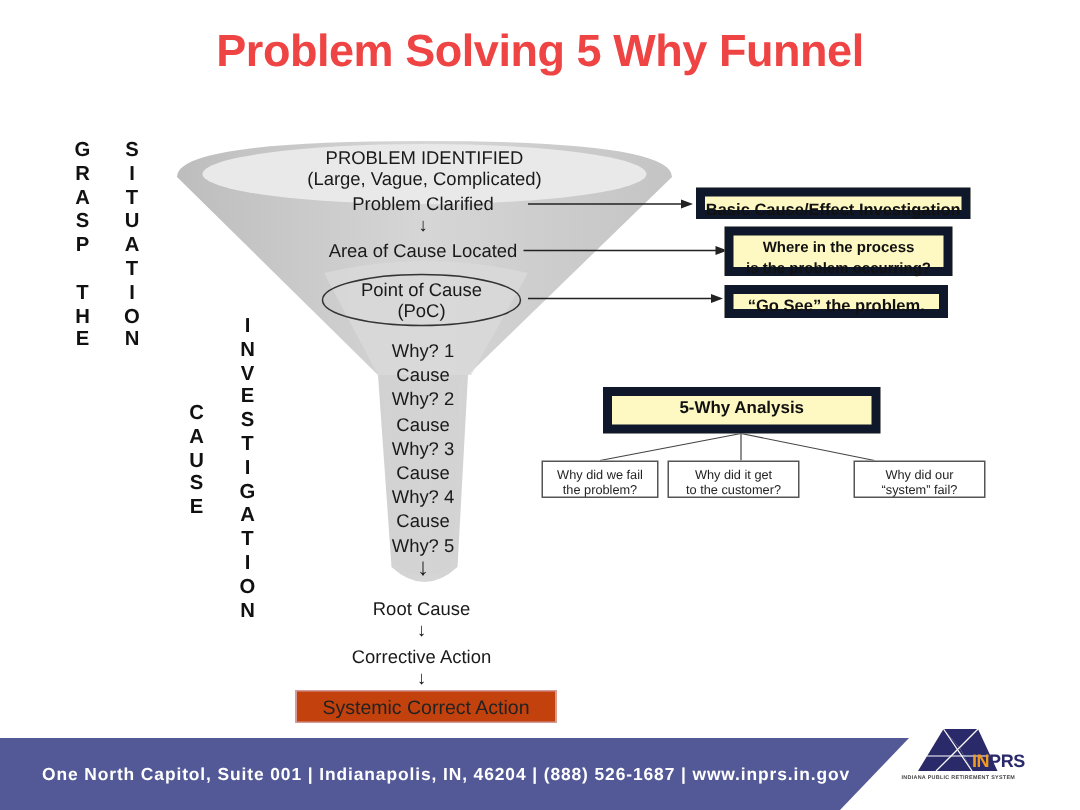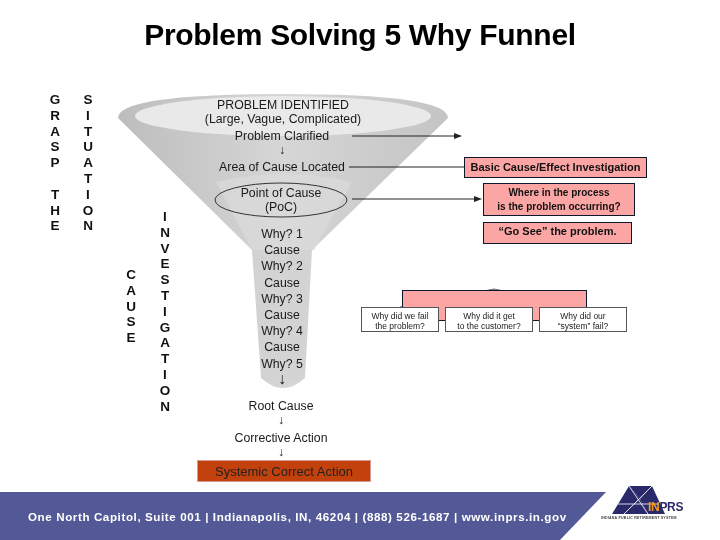--- a/index.html
+++ b/index.html
@@ -1,24 +1,24 @@
 <!DOCTYPE html>
 <html><head>
 <meta charset="utf-8">
 <style>
   html, body { margin:0; padding:0; }
   body { width:720px; height:540px; position:relative; background:#ffffff; overflow:hidden;
          font-family:"Liberation Sans", sans-serif; }
   .abs { position:absolute; }
   .title { left:0; top:18px; width:720px; text-align:center; font-size:30px; font-weight:bold;
-           color:#000000; letter-spacing:-0.3px; }
+           color:#ef4444; letter-spacing:-0.3px; }
   .vert { font-weight:bold; font-size:13.5px; color:#111; line-height:15.8px; text-align:center; width:14px; white-space:pre; }
   .funnel-svg { left:0; top:0; }
   .ftxt { text-align:center; color:#1a1a1a; font-size:12.3px; white-space:nowrap; transform:translateX(-50%); }
-  .box { border:1px solid #0f172a; background:#fca5a5; text-align:center; color:#111; font-weight:bold; box-sizing:border-box;margin-top:32px; }
+  .box { border:6px solid #0f172a; background:#fef9c3; text-align:center; color:#111; font-weight:bold; box-sizing:border-box; }
   .small-box { border:1px solid #555; background:#fff; text-align:center; color:#222; font-size:8.5px; line-height:10px; box-sizing:border-box; padding-top:3px; }
   .systemic { left:197px; top:460px; width:174px; height:22px; background:#c2410c; border:1px solid #d49a9a;
               color:#222; font-size:13px; text-align:center; line-height:22px; box-sizing:border-box; }
   .footer-text { left:28px; top:510px; color:#ffffff; font-size:11.6px; font-weight:bold; letter-spacing:0.6px; white-space:nowrap; }
   .logo-sub { left:601px; top:516px; font-size:3.6px; color:#444; letter-spacing:0.2px; white-space:nowrap; font-weight:bold; }
   .logo-txt { left:648px; top:500px; font-size:12px; font-weight:bold; letter-spacing:-0.3px; }
 </style>
 </head>
 <body>
 
@@ -131,30 +131,31 @@
 <div class="abs systemic">Systemic Correct Action</div>
 
 <div class="abs box" style="left:464px;top:125px;width:183px;height:21px;font-size:11px;line-height:19px;">Basic Cause/Effect Investigation</div>
 <div class="abs box" style="left:483px;top:151px;width:152px;height:33px;font-size:10px;line-height:14px;padding-top:2px;">
   <div>Where in the process</div>
   <div>is the problem occurring?</div>
 </div>
 <div class="abs box" style="left:483px;top:190px;width:149px;height:22px;font-size:11px;line-height:17px;">“Go See” the problem.</div>
 
 <div class="abs box" style="left:402px;top:258px;width:185px;height:31px;font-size:11.3px;line-height:13px;padding-top:2px;">
+  <div>5-Why Analysis</div>
 </div>
 <div class="abs small-box" style="left:361px;top:307px;width:78px;height:25px;">
   <div>Why did we fail</div>
   <div>the problem?</div>
 </div>
 <div class="abs small-box" style="left:445px;top:307px;width:88px;height:25px;">
   <div>Why  did it get</div>
   <div>to the customer?</div>
 </div>
-<div class="abs small-box" style="left:539px;top:307px;width:88px;height:25px;">
+<div class="abs small-box" style="left:569px;top:307px;width:88px;height:25px;">
   <div>Why did our</div>
   <div>“system” fail?</div>
 </div>
 
 <div class="abs footer-text">One North Capitol, Suite 001 | Indianapolis, IN, 46204 | (888) 526-1687 | www.inprs.in.gov</div>
 <div class="abs logo-txt">
   <span style="color:#f29a1f;">IN</span><span style="color:#2a2a6a;margin-top:10px;">PRS</span>
 </div>
 <div class="abs logo-sub">INDIANA PUBLIC RETIREMENT SYSTEM</div>
 

